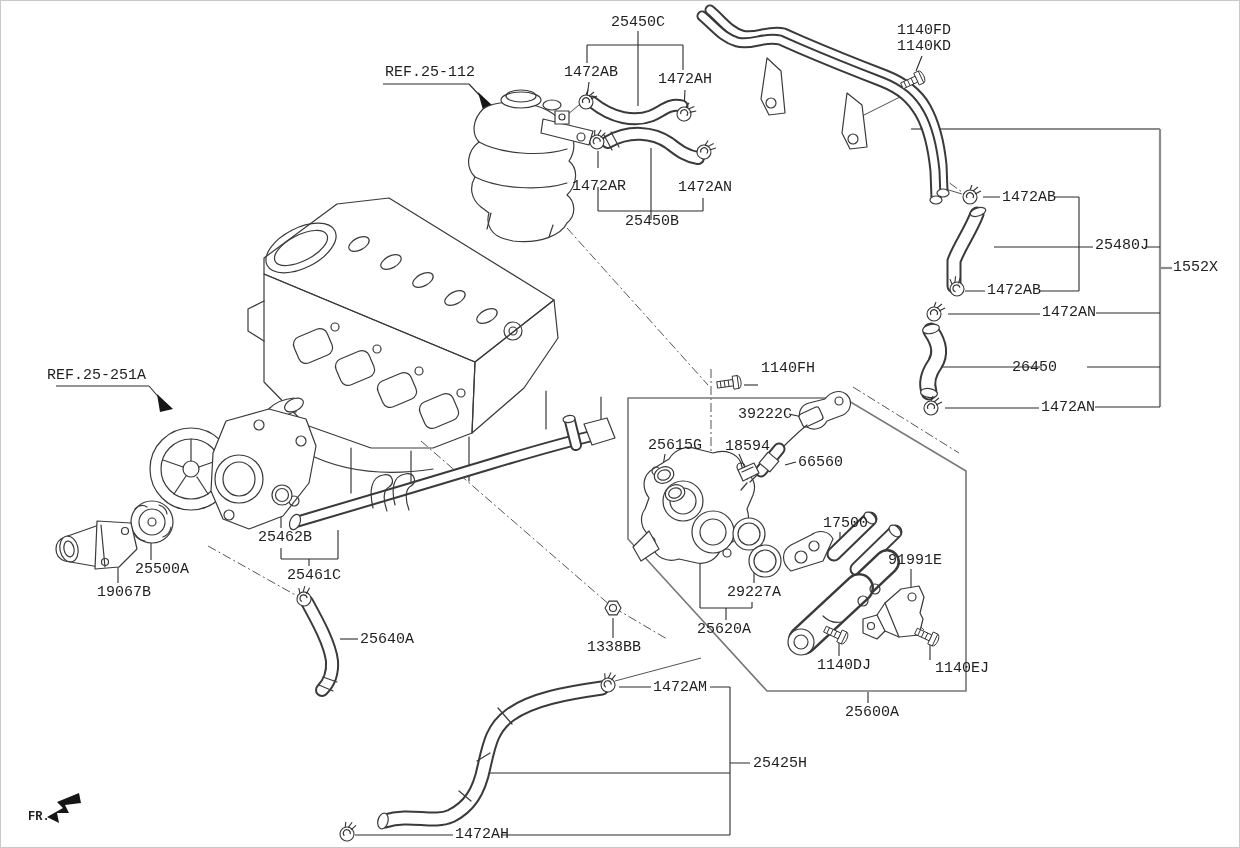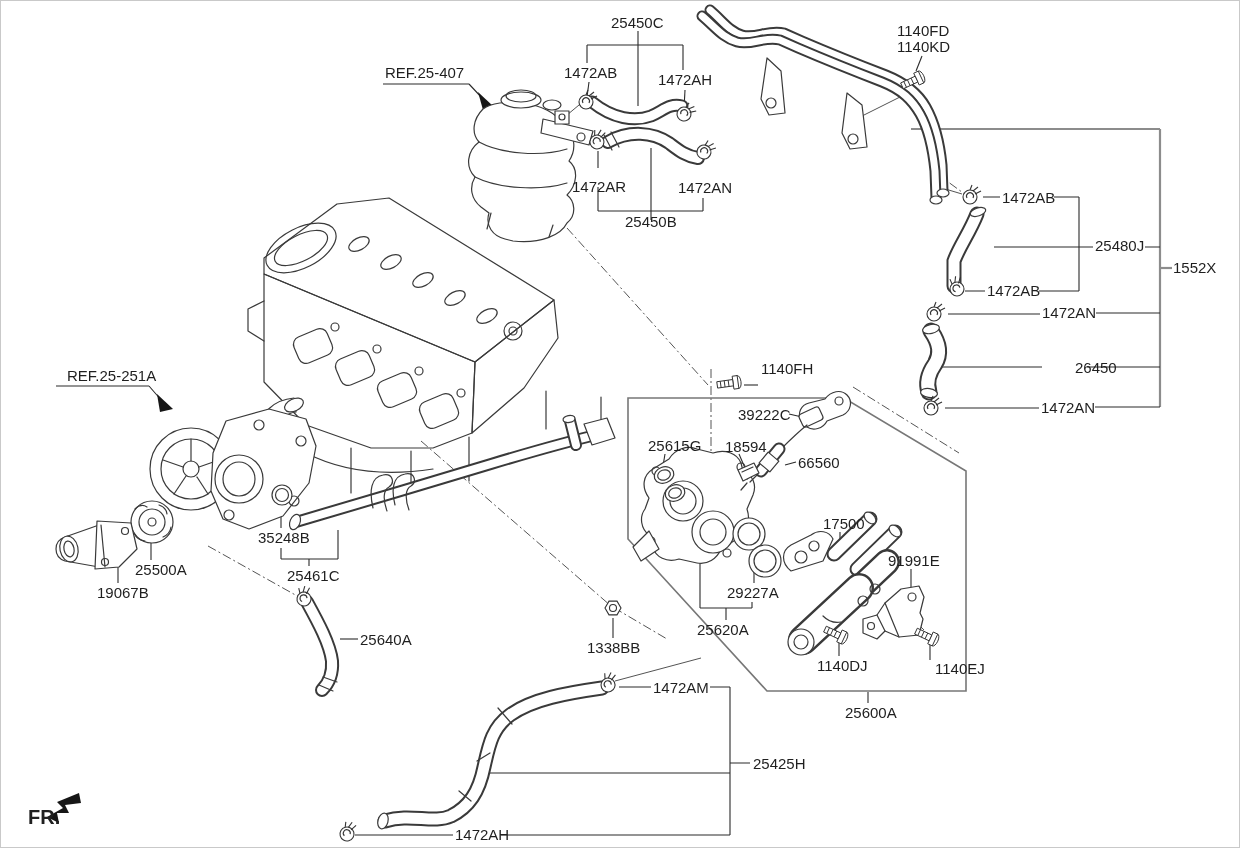--- a/index.html
+++ b/index.html
@@ -1,32 +1,32 @@
 <!DOCTYPE html>
 <html><head>
 <meta charset="utf-8">
 <style>
   html,body{margin:0;padding:0;background:#fff;}
   .stage{position:relative;width:1240px;height:848px;background:#fff;
          box-sizing:border-box;border:1px solid #c9c9c9;overflow:hidden;
-         font-family:Liberation Sans, sans-serif;}
+         font-family:Liberation Mono, monospace;}
   .stage svg{position:absolute;left:0;top:0;}
   svg *{vector-effect:non-scaling-stroke;}
   .ln{stroke:#2b2b2b;stroke-width:1.1;fill:none;}
   .thin{stroke:#3f3f3f;stroke-width:.9;fill:none;}
   .dd{stroke:#555;stroke-width:1;fill:none;stroke-dasharray:9 3 2 3;}
   .gb{stroke:#8c8c8c;stroke-width:2.2;fill:none;}
   .box{stroke:#777;stroke-width:1.6;fill:none;}
   .art{stroke:#3a3a3a;stroke-width:1.2;fill:none;stroke-linecap:round;stroke-linejoin:round;}
   .wf{fill:#fff;}
   .to{stroke:#3a3a3a;fill:none;stroke-linecap:round;}
   .ti{stroke:#fff;fill:none;stroke-linecap:round;}
   .filldark{fill:#161616;stroke:none;}
   .lbl{position:absolute;font-size:15px;line-height:16px;color:#1f1f1f;white-space:nowrap;}
-  .lbl-fr{font-weight:bold;font-size:20px;}
+  .lbl-fr{font-weight:bold;font-size:12px;}
 </style>
 </head>
 <body>
 
 <div class="stage">
 
 <svg width="1240" height="848" viewBox="0 0 1240 848">
   <defs>
     <g id="bolt" stroke="#333" fill="#fff" stroke-width="1">
       <ellipse cx="0" cy="0" rx="3" ry="6.5"></ellipse>
@@ -358,42 +358,42 @@
 <div class="lbl" style="left:896px;top:22px">1140FD</div>
 <div class="lbl" style="left:896px;top:38px">1140KD</div>
 <div class="lbl" style="left:571px;top:178px">1472AR</div>
 <div class="lbl" style="left:677px;top:179px">1472AN</div>
 <div class="lbl" style="left:624px;top:213px">25450B</div>
 <div class="lbl" style="left:1001px;top:189px">1472AB</div>
 <div class="lbl" style="left:1094px;top:237px">25480J</div>
 <div class="lbl" style="left:1172px;top:259px">1552X</div>
 <div class="lbl" style="left:986px;top:282px">1472AB</div>
 <div class="lbl" style="left:1041px;top:304px">1472AN</div>
-<div class="lbl" style="left:1074px;top:359px">26450</div>
+<div class="lbl" style="left:1011px;top:359px">26450</div>
 <div class="lbl" style="left:1040px;top:399px">1472AN</div>
 <div class="lbl" style="left:760px;top:360px">1140FH</div>
 <div class="lbl" style="left:737px;top:406px">39222C</div>
 <div class="lbl" style="left:647px;top:437px">25615G</div>
 <div class="lbl" style="left:724px;top:438px">18594</div>
 <div class="lbl" style="left:797px;top:454px">66560</div>
 <div class="lbl" style="left:822px;top:515px">17500</div>
 <div class="lbl" style="left:887px;top:552px">91991E</div>
-<div class="lbl" style="left:257px;top:529px">35248B</div>
+<div class="lbl" style="left:257px;top:529px">25462B</div>
 <div class="lbl" style="left:134px;top:561px">25500A</div>
 <div class="lbl" style="left:286px;top:567px">25461C</div>
 <div class="lbl" style="left:96px;top:584px">19067B</div>
 <div class="lbl" style="left:726px;top:584px">29227A</div>
 <div class="lbl" style="left:696px;top:621px">25620A</div>
 <div class="lbl" style="left:586px;top:639px">1338BB</div>
 <div class="lbl" style="left:359px;top:631px">25640A</div>
 <div class="lbl" style="left:816px;top:657px">1140DJ</div>
 <div class="lbl" style="left:934px;top:660px">1140EJ</div>
 <div class="lbl" style="left:844px;top:704px">25600A</div>
 <div class="lbl" style="left:652px;top:679px">1472AM</div>
 <div class="lbl" style="left:752px;top:755px">25425H</div>
 <div class="lbl" style="left:454px;top:826px">1472AH</div>
 
-<div class="lbl" style="left:384px;top:64px">REF.25-407</div>
-<div class="lbl" style="left:66px;top:367px">REF.25-251A</div>
+<div class="lbl" style="left:384px;top:64px">REF.25-112</div>
+<div class="lbl" style="left:46px;top:367px">REF.25-251A</div>
 
 <div class="lbl lbl-fr" style="left:27px;top:808px">FR.</div>
 
 </div>
 
 </body></html>

